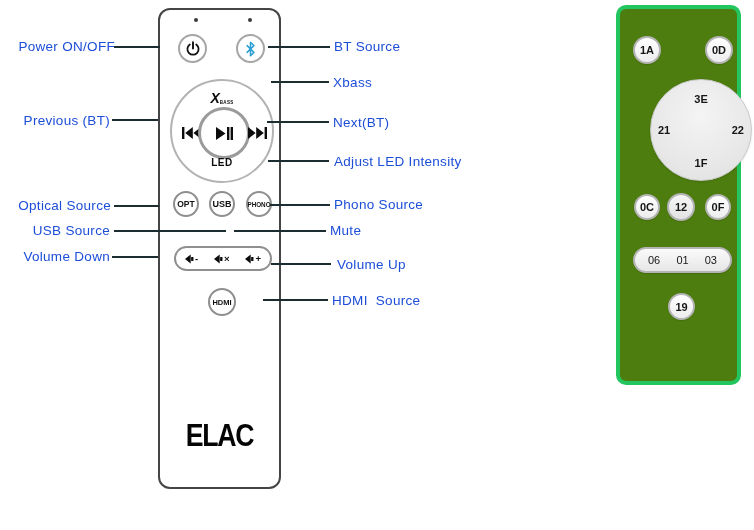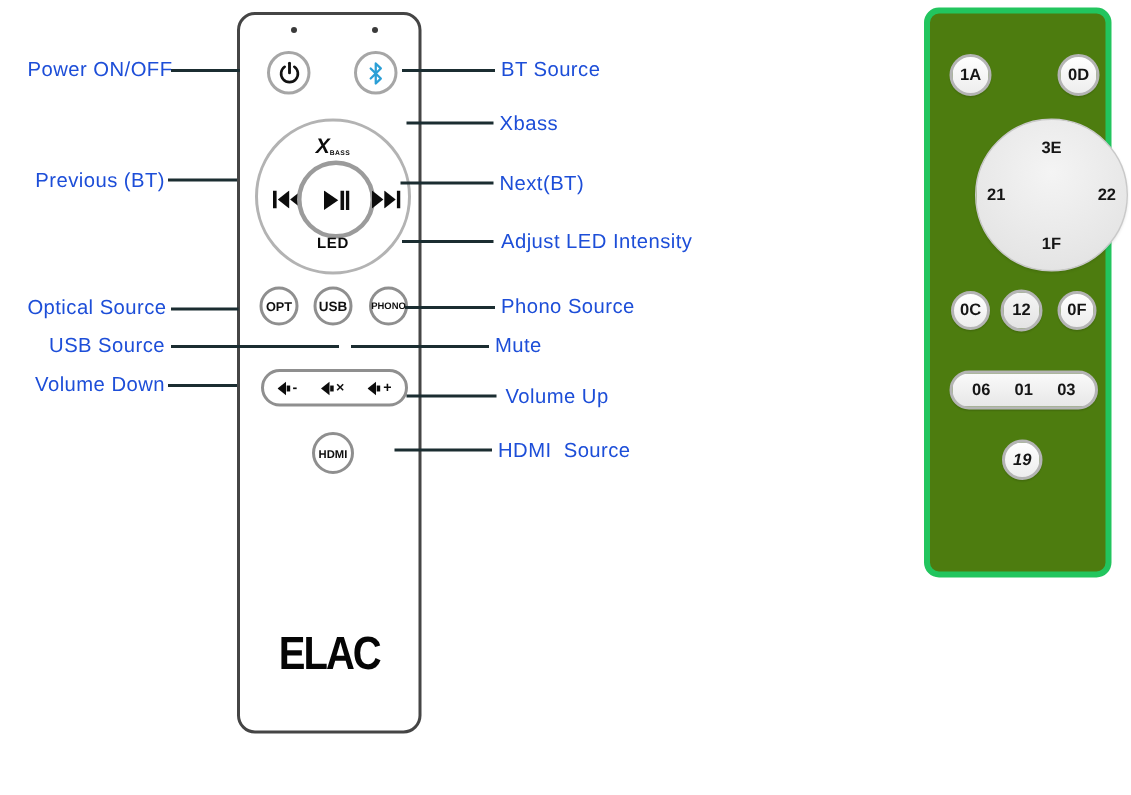--- a/index.html
+++ b/index.html
@@ -49,21 +49,21 @@
        box-shadow:0 1px 2px rgba(0,0,0,.10);margin-left:16px;}
   .hexnav .code{position:absolute;font-weight:bold;font-size:11px;color:#161616;}
   .hexnav-inner{position:absolute;left:25px;top:25px;width:52px;height:52px;border-radius:50%;
        border:3.5px solid #aaaaaa;box-sizing:border-box;
        background:radial-gradient(circle at 50% 35%,#ffffff 0%,#f2f2f2 100%);
        display:flex;align-items:center;justify-content:center;font-weight:bold;font-size:11px;color:#161616;}
   .hexpill{position:absolute;left:13px;top:238px;width:99px;height:26px;border-radius:14px;
        border:2px solid #b4b4b4;box-sizing:border-box;
        background:linear-gradient(180deg,#fafafa 0%,#e7e7e7 100%);
        display:flex;align-items:center;justify-content:space-between;padding:0 13px;
-       font-weight:bold;font-size:11px;color:#161616;box-shadow:0 1px 1px rgba(0,0,0,.12);}
+       font-weight:normal;font-size:11px;color:#161616;box-shadow:0 1px 1px rgba(0,0,0,.12);}
   svg{display:block;}
 </style>
 </head>
 <body>
 
 <div class="stage">
 
   <div class="remote">
     <div class="dot" style="left:34px;top:8px;"></div>
     <div class="dot" style="left:88px;top:8px;"></div>
@@ -168,21 +168,21 @@
     <div class="hexbtn" style="left:14px;top:185px;width:26px;height:26px;">0C</div>
     <div class="hexbtn" style="left:47px;top:184px;width:28px;height:28px;background:linear-gradient(180deg,#f6f6f6,#e3e3e3);">12</div>
     <div class="hexbtn" style="left:85px;top:185px;width:26px;height:26px;">0F</div>
 
     <div class="hexpill">
       <span>06</span>
       <span>01</span>
       <span>03</span>
     </div>
 
-    <div class="hexbtn" style="left:48px;top:284px;width:27px;height:27px;font-style:italic;">19</div>
+    <div class="hexbtn" style="left:48px;top:284px;width:27px;height:27px;">19</div>
   </div>
 
   <div class="lead" style="left:114px;top:46px;width:46px;"></div>
   <div class="lead" style="left:112px;top:119px;width:46px;"></div>
   <div class="lead" style="left:114px;top:205px;width:45px;"></div>
   <div class="lead" style="left:114px;top:230px;width:112px;"></div>
   <div class="lead" style="left:112px;top:256px;width:46px;"></div>
   <div class="lead" style="left:268px;top:46px;width:62px;"></div>
   <div class="lead" style="left:271px;top:81px;width:58px;"></div>
   <div class="lead" style="left:267px;top:121px;width:62px;"></div>

